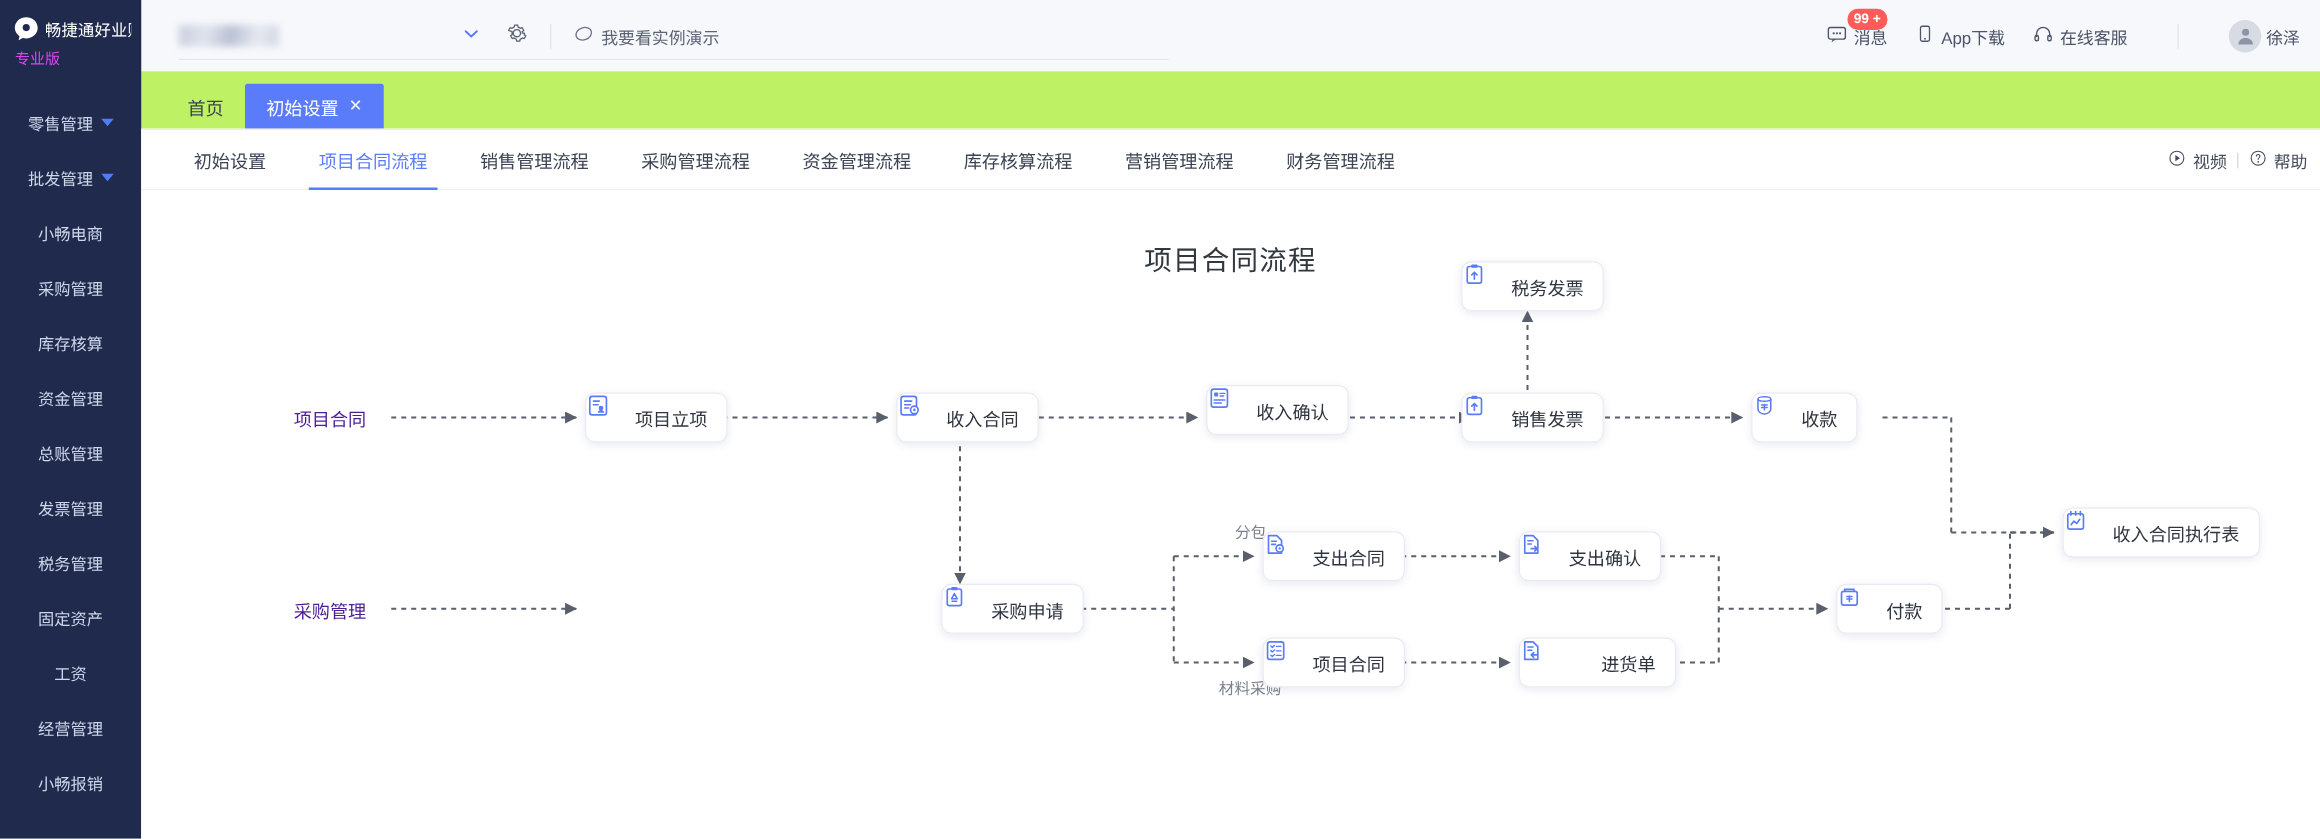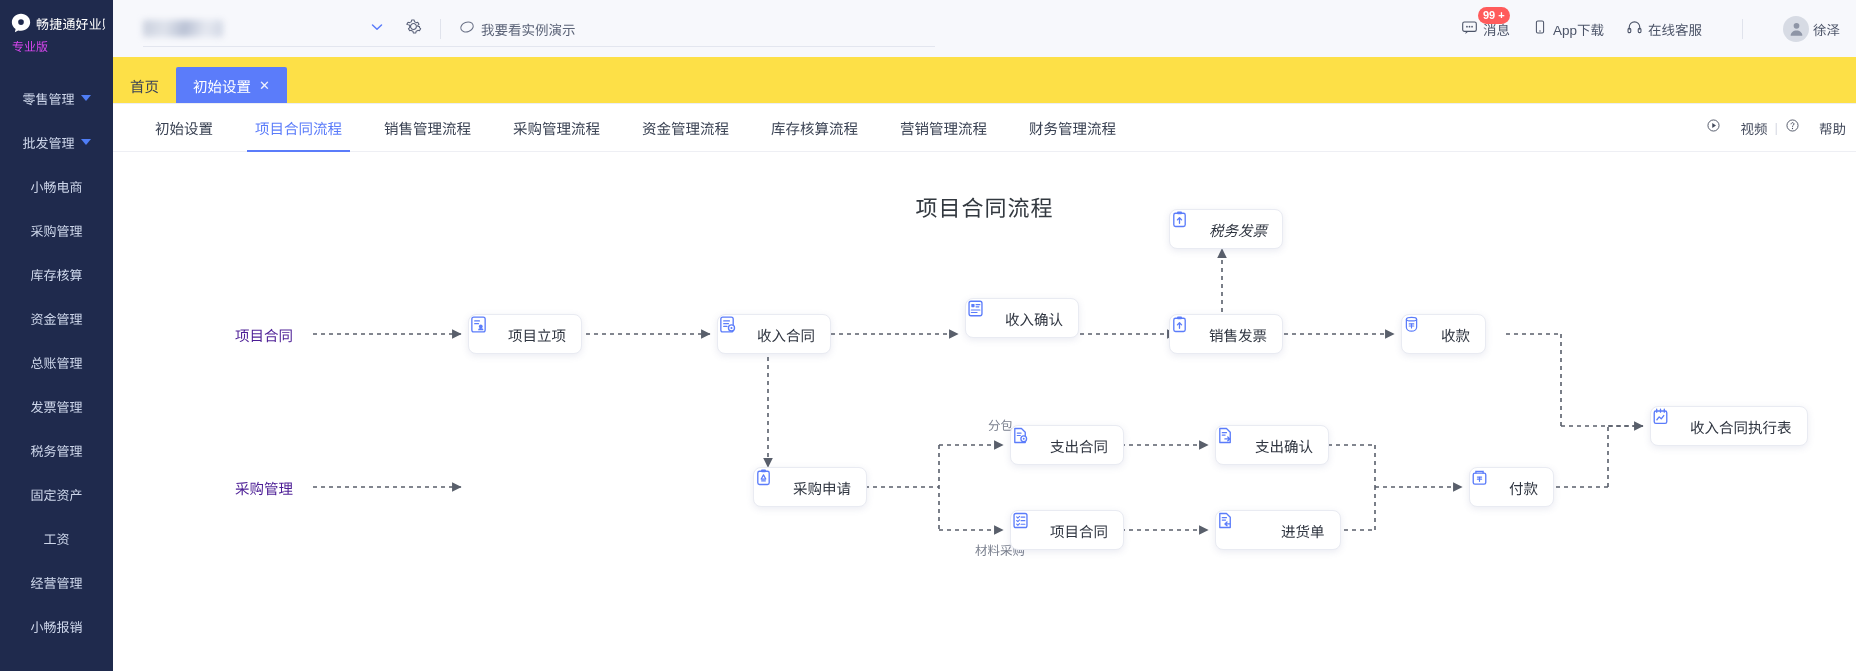--- a/index.html
+++ b/index.html
@@ -67,22 +67,22 @@
     border-radius: 9px; font-weight: bold; white-space: nowrap;
   }
   .avatar {
     width: 26px; height: 26px; border-radius: 50%; background: #d7dbe4;
     display: flex; align-items: center; justify-content: center; color: #8e95a6;
   }
   .user-name { color: #4c5468; font-size: 13.5px; }
 
   
   .tabstrip {
-    height: 46px; background: #fde047; display: flex; align-items: flex-end;
-    padding-left: 0; flex: 0 0 46px;
+    height: 46px; background: #bef264; display: flex; align-items: flex-end;
+    padding-left: 20px; flex: 0 0 46px;
   }
   .tab {
     height: 36px; padding: 0 17px; display: flex; align-items: center; gap: 8px;
     font-size: 14.5px; color: #3a4256; cursor: pointer; border-radius: 2px 2px 0 0;
   }
   .tab.active { background: #5b7cfa; color: #ffffff; }
   .tab-close { font-size: 13px; opacity: .9; }
 
   
   .content {
@@ -102,21 +102,21 @@
   .subtab + .subtab { margin-left: 14px; }
   .subtab.active { color: #5b7cfa; }
   .subtab.active::after {
     content: ""; position: absolute; left: 6px; right: 6px; bottom: 0;
     height: 2px; background: #5b7cfa;
   }
   .subtabs-right {
     margin-left: auto; display: flex; align-items: center; gap: 7px;
     padding-right: 10px; font-size: 13.5px; color: #454c5e; white-space: nowrap;
   }
-  .sr-item { display: flex; align-items: flex-start; gap: 19px; cursor: pointer; }
+  .sr-item { display: flex; align-items: center; gap: 5px; cursor: pointer; }
   .sr-sep { color: #d8dbe4; }
 
   
   .diagram-title {
     text-align: center; font-size: 22px; color: #32383f; margin-top: 38px;
     letter-spacing: 1px;
   }
   .canvas { position: absolute; left: 0; top: 48px; right: 0; bottom: 0; }
   .canvas svg { position: absolute; left: 0; top: 0; }
 
@@ -415,32 +415,32 @@
             <svg viewBox="0 0 20 20" width="19" height="19">
               <rect x="3" y="2.2" width="13" height="15.6" rx="2" fill="none" stroke="#5b7cfa" stroke-width="1.4"></rect>
               <path d="M6 6.2h6M6 9.2h5M6 12h3.5" stroke="#5b7cfa" stroke-width="1.3" stroke-linecap="round"></path>
               <circle cx="14.2" cy="13.6" r="3.2" fill="#fff" stroke="#5b7cfa" stroke-width="1.4"></circle>
               <circle cx="14.2" cy="13.6" r="1.1" fill="#5b7cfa"></circle>
             </svg>
           </span>
           <span>收入合同</span>
         </div>
 
-        <div class="node" style="left:852px;top:146px;">
+        <div class="node" style="left:852px;top:156px;">
           <span class="nicon">
             <svg viewBox="0 0 20 20" width="19" height="19">
               <rect x="3.2" y="2.4" width="13.6" height="15.2" rx="2" fill="none" stroke="#5b7cfa" stroke-width="1.4"></rect>
               <rect x="5.6" y="5.2" width="3.4" height="3.4" rx=".6" fill="#5b7cfa"></rect>
               <path d="M10.6 6h4M10.6 8.2h3M5.6 11.6h9M5.6 14.2h6" stroke="#5b7cfa" stroke-width="1.25" stroke-linecap="round"></path>
             </svg>
           </span>
           <span>收入确认</span>
         </div>
 
-        <div class="node" style="left:1056px;top:57px;font-style:italic;">
+        <div class="node" style="left:1056px;top:57px;">
           <span class="nicon">
             <svg viewBox="0 0 20 20" width="19" height="19">
               <rect x="4" y="3.4" width="12" height="14" rx="1.8" fill="none" stroke="#5b7cfa" stroke-width="1.4"></rect>
               <rect x="7.4" y="1.6" width="5.2" height="2.8" rx=".9" fill="#5b7cfa"></rect>
               <path d="M10 14V8.4M7.8 10.4L10 8.2l2.2 2.2" fill="none" stroke="#5b7cfa" stroke-width="1.4" stroke-linecap="round" stroke-linejoin="round"></path>
             </svg>
           </span>
           <span>税务发票</span>
         </div>
 

